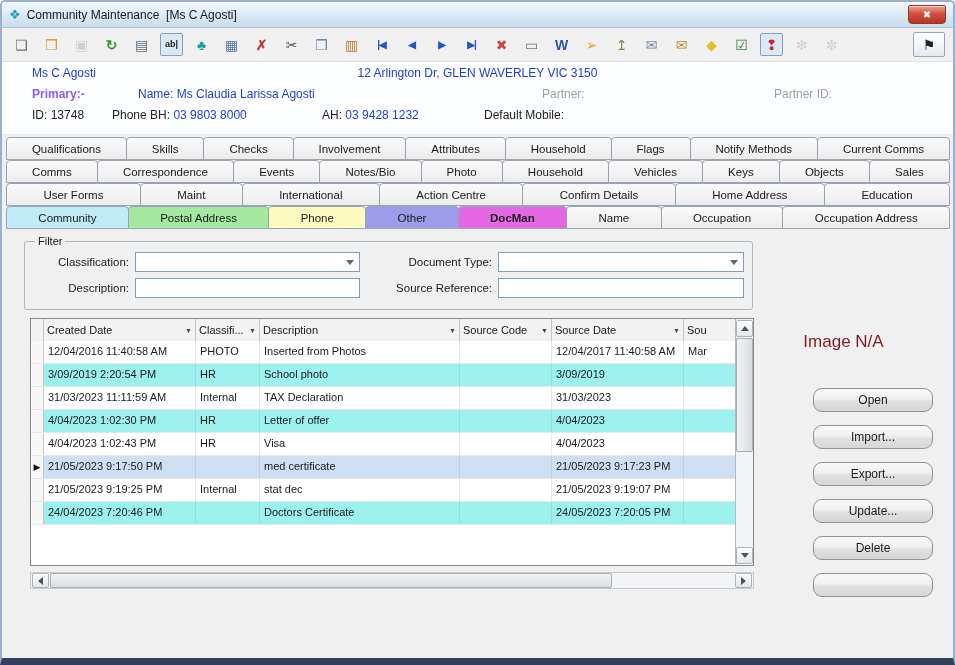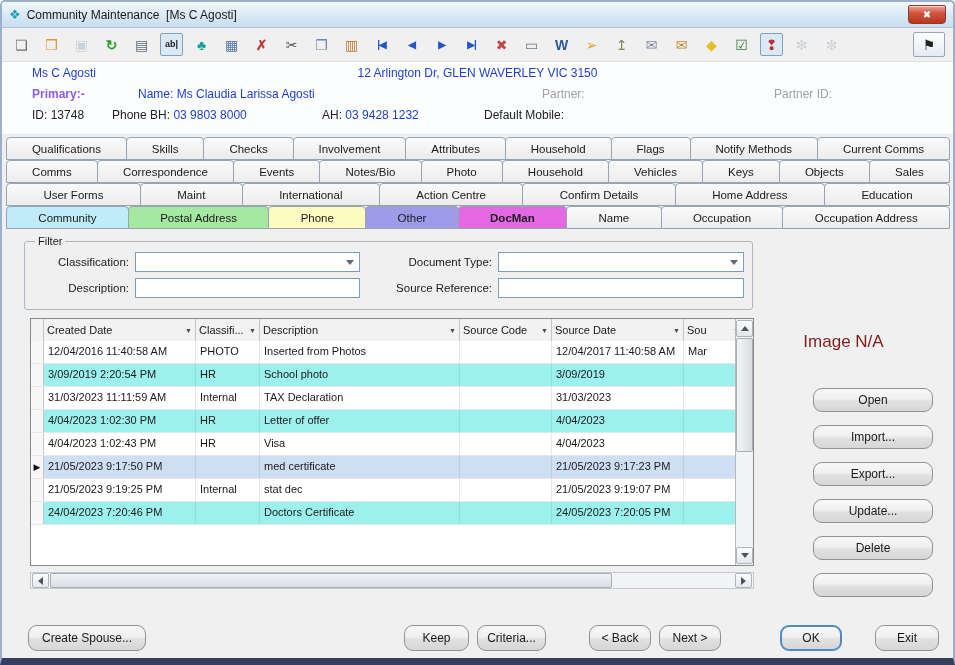--- a/index.html
+++ b/index.html
@@ -588,27 +588,14 @@
 
             <button class="btn sbtn idx-4" data-name="delete-button">Delete</button>
 
             <button class="btn sbtn idx-5" data-name="blank-button"></button>
           </div>
       </div>
 
     </div>
   </div>
 
-  <div class="bottombar" data-name="bottom-bar">
-    <button class="btn wide" data-name="create-spouse-button">Create Spouse...</button>
-    <div class="spring" data-name="spacer"></div>
-    <button class="btn" data-name="keep-button">Keep</button>
-    <button class="btn" data-name="criteria-button">Criteria...</button>
-    <div class="gapA" data-name="spacer"></div>
-    <button class="btn" data-name="back-button">&lt; Back</button>
-    <button class="btn" data-name="next-button">Next &gt;</button>
-    <div class="gapB" data-name="spacer"></div>
-    <button class="btn focused" data-name="ok-button">OK</button>
-    <div class="gapC" data-name="spacer"></div>
-    <button class="btn" data-name="exit-button">Exit</button>
-  </div>
 
 </div>
 
 </body></html>

